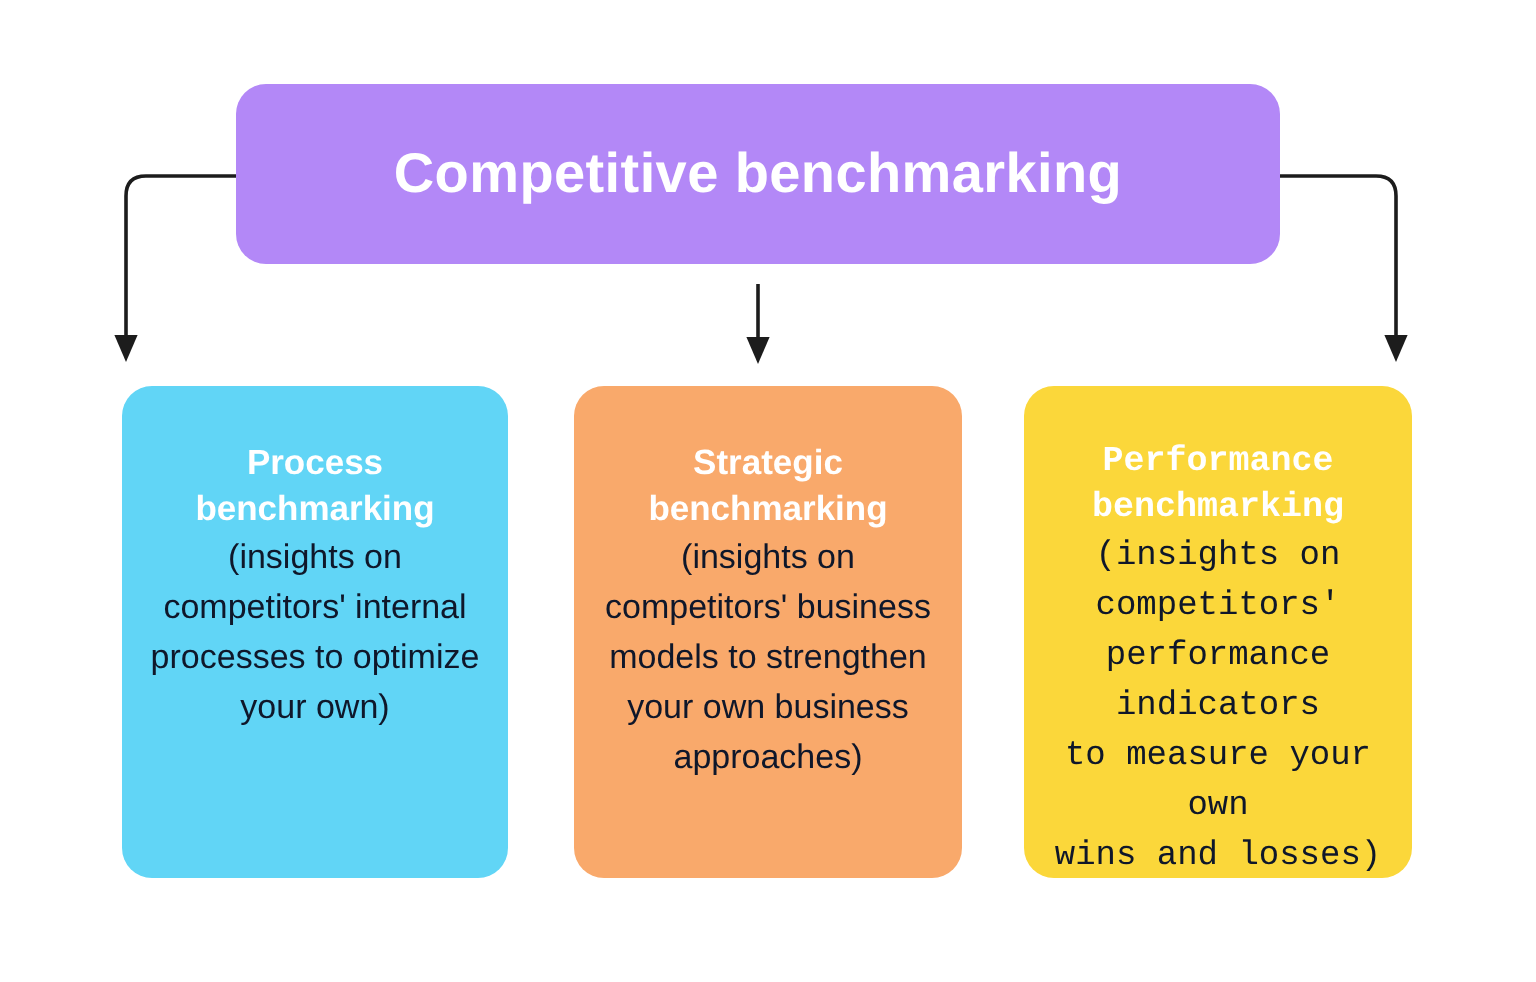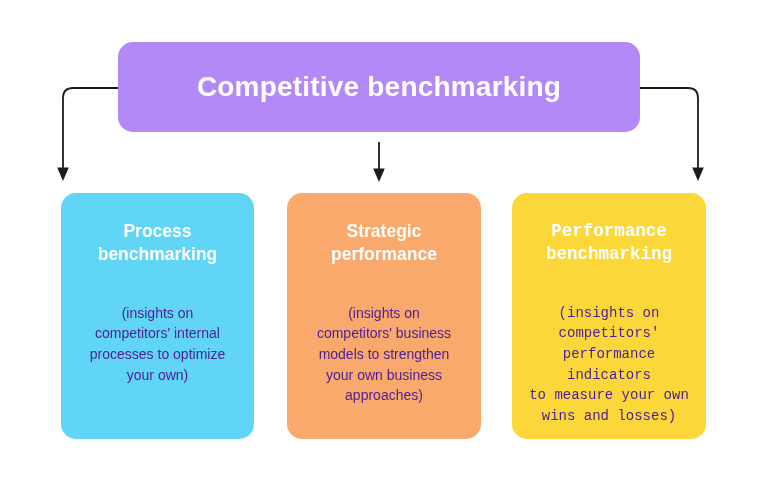--- a/index.html
+++ b/index.html
@@ -35,36 +35,34 @@
     color: #ffffff;
     font-weight: 700;
     font-size: 28px;
     letter-spacing: 0.2px;
   }
   .child-node {
     top: 193px;
     width: 194px; height: 246px;
     justify-content: flex-start;
     padding: 27px 8px 0 8px;
-    gap: 24px;
   }
   .child-0 { left: 61px; width: 193px; }
   .child-1 { left: 287px; }
   .child-2 { left: 512px; font-family: Liberation Mono, monospace; }
   .child-title {
     color: #ffffff;
     font-weight: 700;
     font-size: 17.5px;
     line-height: 1.3;
     white-space: pre-line;
   }
   .child-body {
-    margin-top: 13px;
-    color: #4c1d95;
-    font-size: 14px;
+    color: #0f172a;
+    font-size: 17px;
     line-height: 1.48;
     white-space: pre-line;
   }
 </style>
 </head>
 <body>
 
 <div class="canvas">
 
   <svg class="arrows" viewBox="0 0 768 491">
@@ -90,21 +88,21 @@
     <span class="child-title">Process
 benchmarking</span>
     <span class="child-body">(insights on
 competitors' internal
 processes to optimize
 your own)</span>
   </div>
 
   <div class="node child-node child-1" style="background-color: rgb(249, 169, 107);">
     <span class="child-title">Strategic
-performance</span>
+benchmarking</span>
     <span class="child-body">(insights on
 competitors' business
 models to strengthen
 your own business
 approaches)</span>
   </div>
 
   <div class="node child-node child-2" style="background-color: rgb(251, 215, 58);">
     <span class="child-title">Performance
 benchmarking</span>

